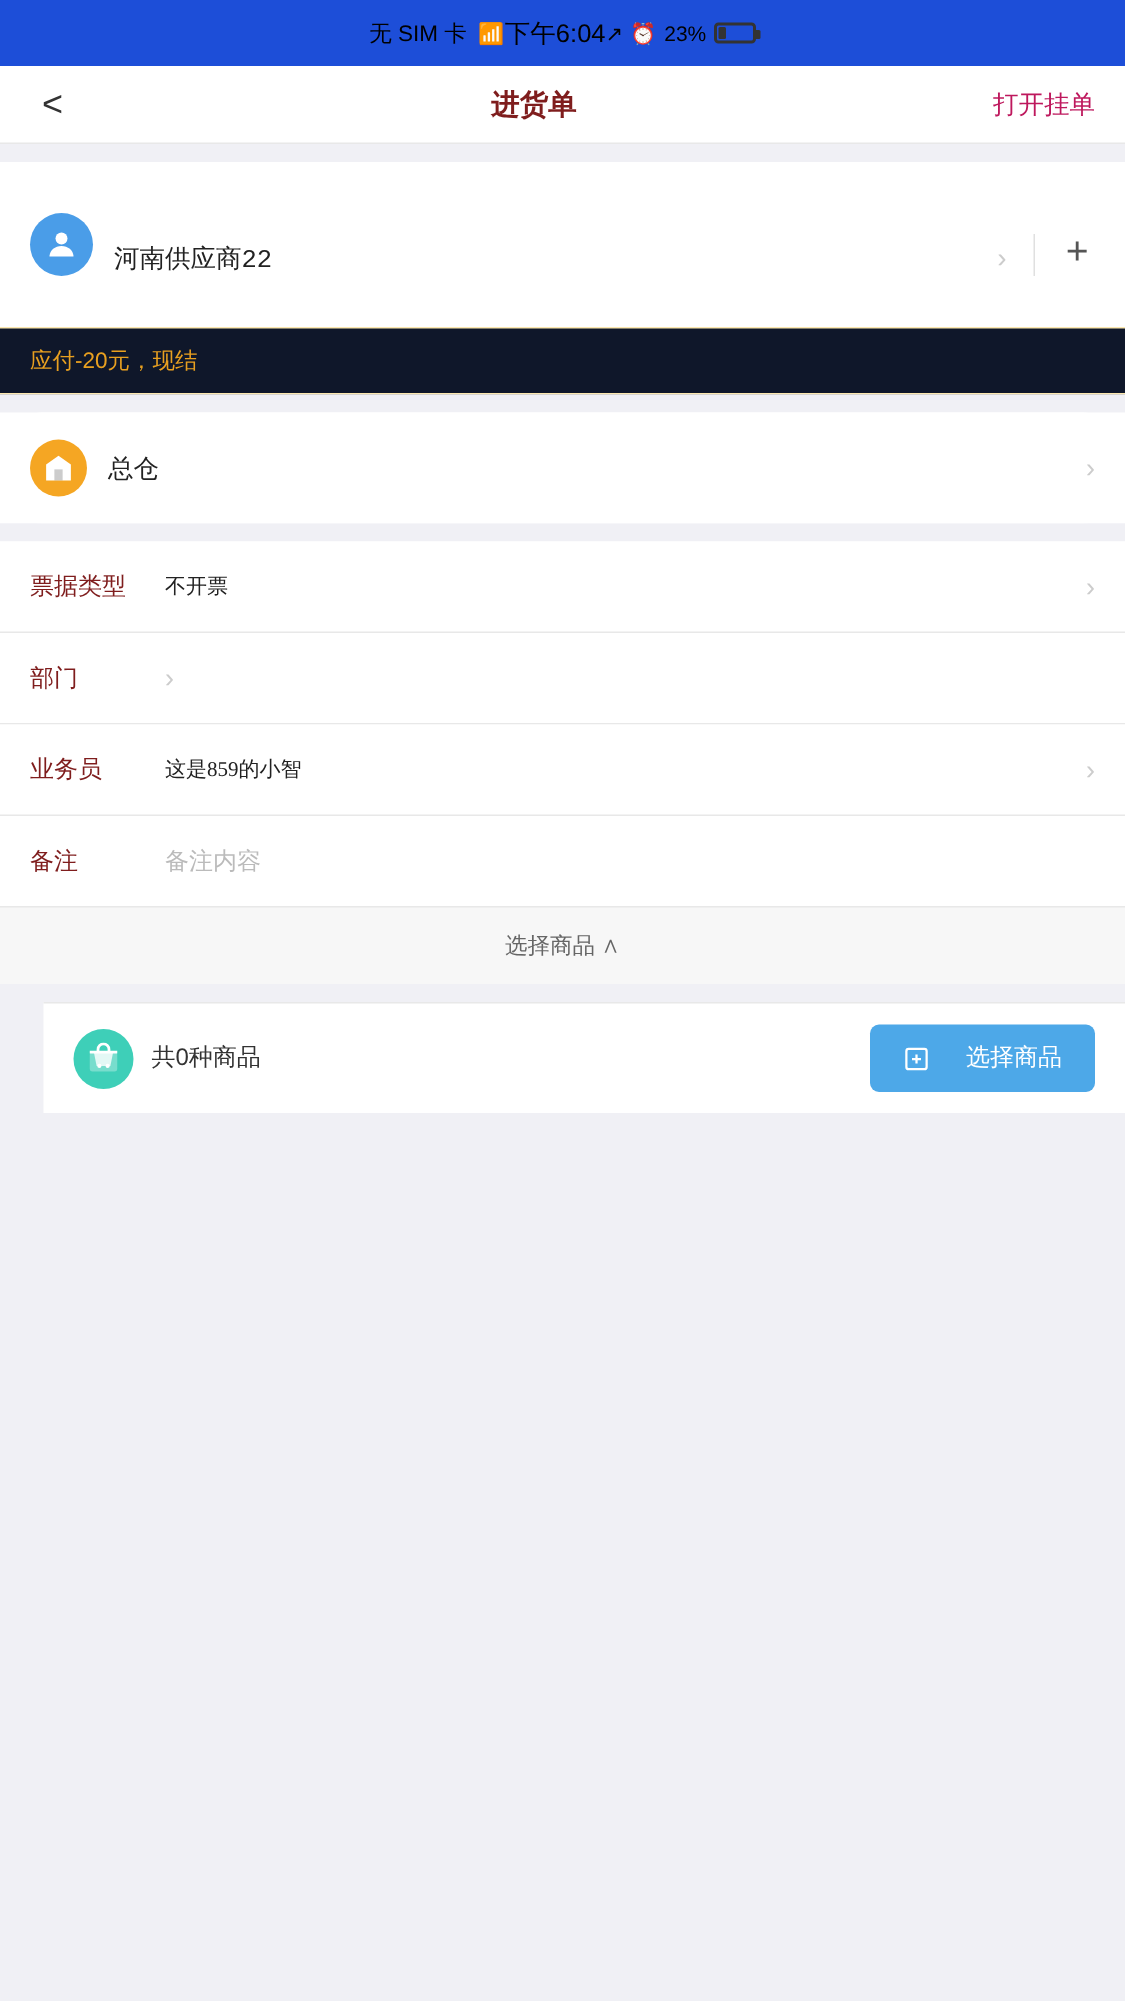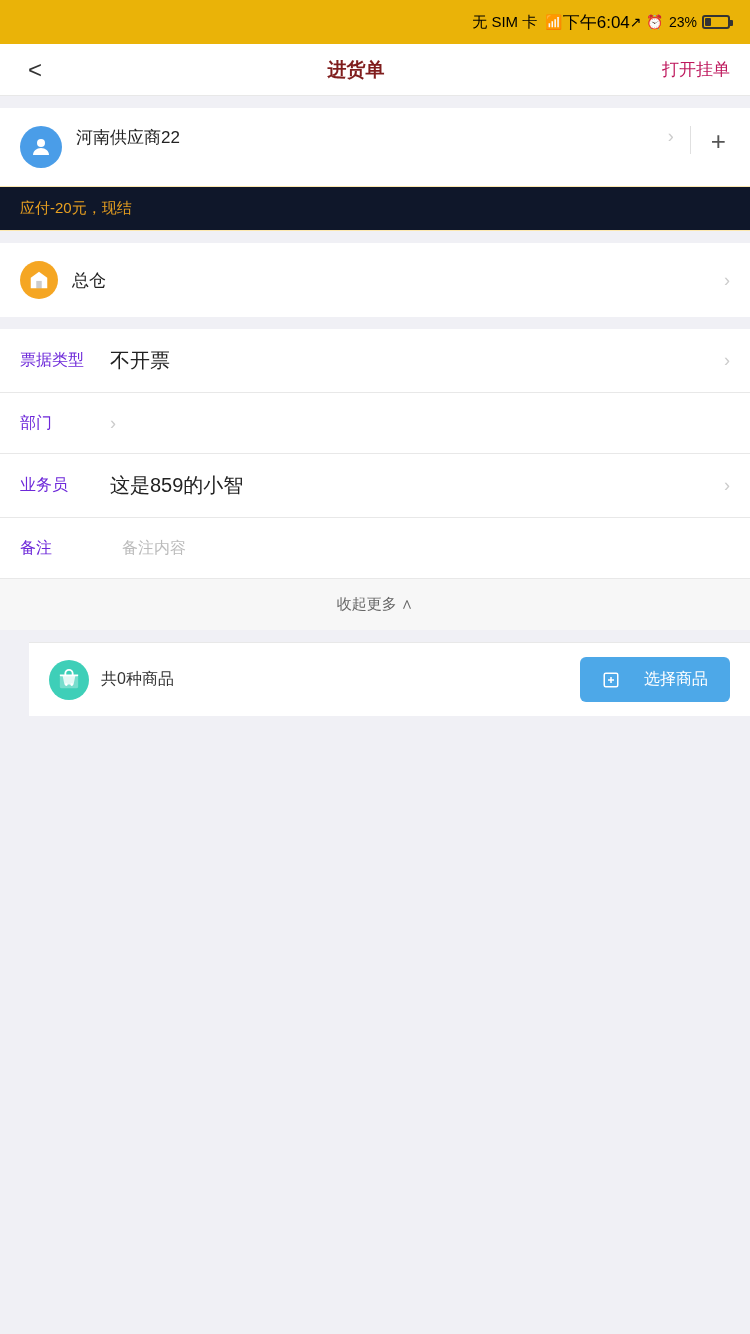--- a/index.html
+++ b/index.html
@@ -9,22 +9,22 @@
       background: #f0f0f5;
       width: 750px;
       min-height: 1334px;
       overflow-x: hidden;
     }
 
     
     .status-bar {
       display: flex;
       align-items: center;
-      justify-content: flex-end;
-      background: #eab308;
+      justify-content: center;
+      background: #1d4ed8;
       height: 44px;
       padding: 0 20px;
       font-size: 15px;
       font-weight: 500;
     }
     .status-left { display: flex; align-items: center; gap: 8px; }
     .status-center { font-size: 17px; font-weight: 400; }
     .status-right { display: flex; align-items: center; gap: 5px; font-size: 14px; }
     .battery-icon {
       display: inline-block;
@@ -90,24 +90,25 @@
     }
 
     
     .card {
       background: #fff;
     }
 
     
     .supplier-row {
       display: flex;
-      align-items: flex-start;
-      padding: 18px 20px;
-      background: #fff;
-      cursor: pointer;
+      align-items: flex-end;
+      padding: 34px 20px;
+      background: #fff;
+      cursor: pointer;
+      font-family: Liberation Mono, monospace;
     }
     .supplier-avatar {
       width: 42px; height: 42px;
       border-radius: 50%;
       background: #4a9de8;
       display: flex; align-items: center; justify-content: center;
       margin-right: 14px;
       flex-shrink: 0;
     }
     .supplier-avatar svg { width: 24px; height: 24px; }
@@ -171,34 +172,34 @@
     .form-row {
       display: flex;
       align-items: center;
       padding: 18px 20px;
       background: #fff;
       cursor: pointer;
       min-height: 60px;
     }
     .form-label {
       font-size: 16px;
-      color: #6d28d9;
+      color: #7f1d1d;
       width: 90px;
       flex-shrink: 0;
     }
     .form-value {
       flex: 1;
-      font-size: 20px;
+      font-size: 14px;
       color: #222;
+      font-family: Liberation Serif, serif;
     }
     .form-placeholder {
       flex: 1;
       font-size: 16px;
       color: #bbb;
-      margin-left: 12px;
     }
 
     
     .collapse-bar {
       display: flex;
       align-items: center;
       justify-content: center;
       background: #f7f7f7;
       padding: 16px;
       cursor: pointer;
@@ -335,21 +336,21 @@
   </div>
 
   <div class="divider-thin"></div>
 
   <div class="form-row">
     <span class="form-label">备注</span>
     <span class="form-placeholder">备注内容</span>
   </div>
 
   <div class="collapse-bar">
-    <span class="collapse-text">收起更多 ∧</span>
+    <span class="collapse-text">选择商品 ∧</span>
   </div>
 </div>
 
 <div class="bottom-bar">
   <div class="product-icon-wrap">
     <svg width="22" height="22" viewBox="0 0 24 24" fill="white">
       <rect x="2" y="7" width="20" height="14" rx="2" fill="white" opacity="0.3"></rect>
       <path d="M2 7h20M8 7V5a4 4 0 018 0v2" stroke="white" stroke-width="2" fill="none"></path>
       <circle cx="9" cy="17" r="1.5" fill="white"></circle>
       <circle cx="15" cy="17" r="1.5" fill="white"></circle>

